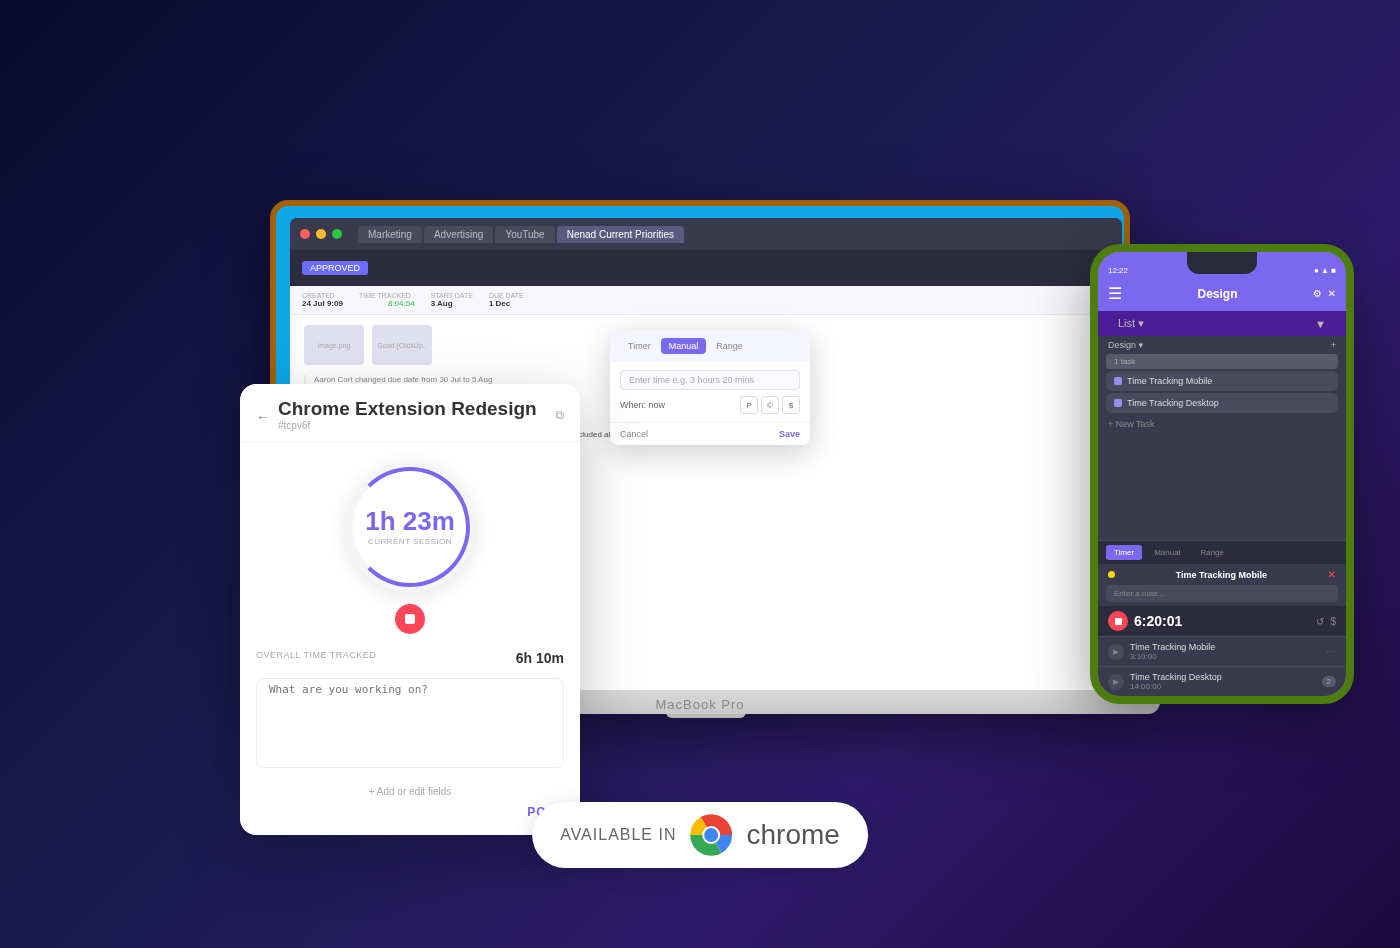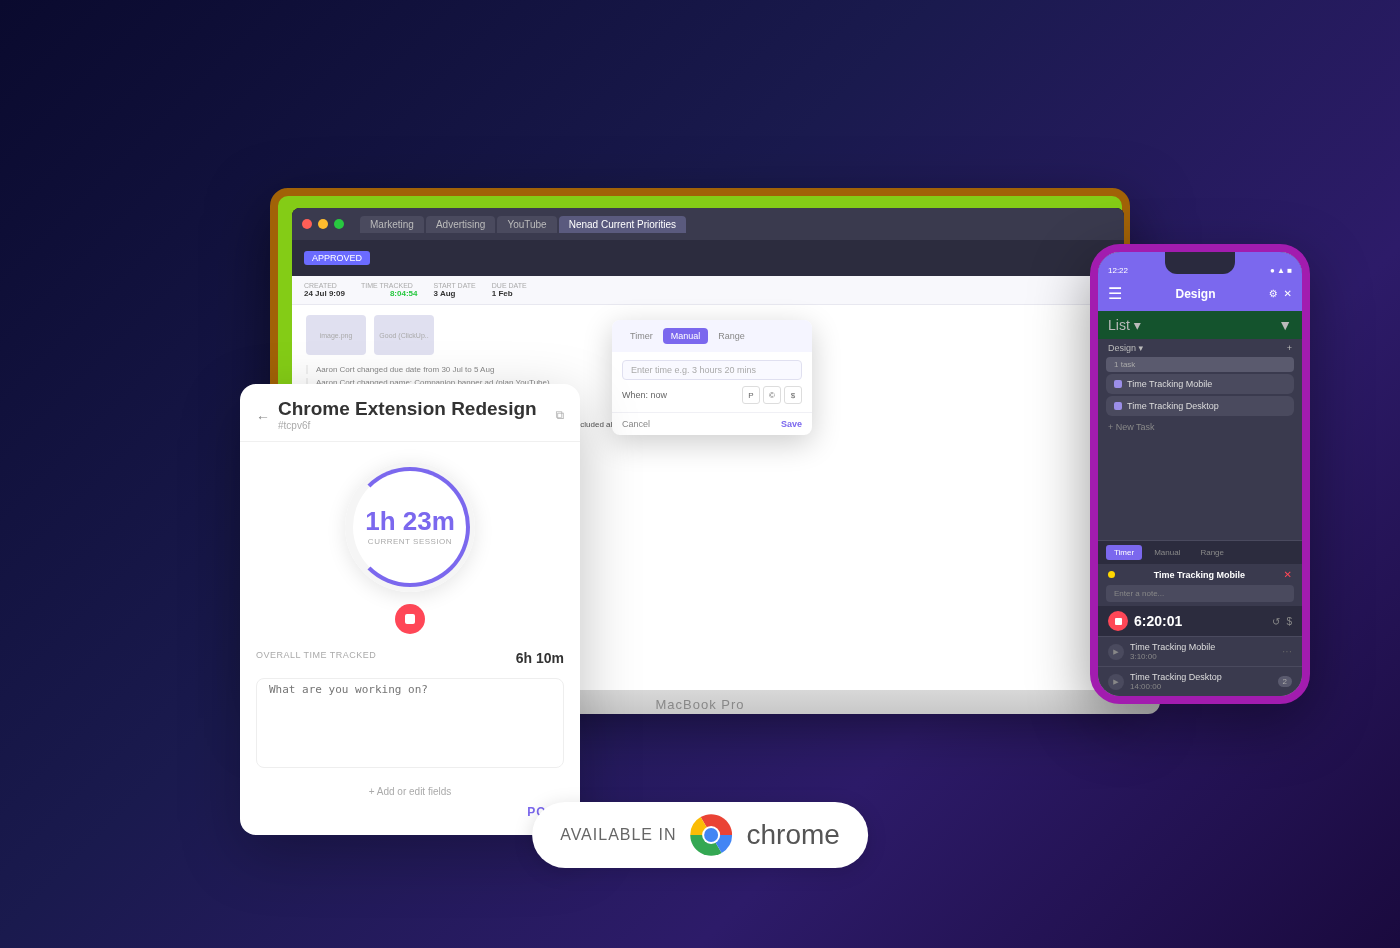--- a/index.html
+++ b/index.html
@@ -18,27 +18,27 @@
 
     
     .laptop-container {
       position: relative;
       width: 860px;
       height: 560px;
       margin-top: -20px;
     }
     .laptop-body {
       position: absolute;
-      top: 4px; left: 0;
+      top: 16px; left: 0;
       width: 860px;
       height: 510px;
-      background: #84cc16;
+      background: #0ea5e9;
       border-radius: 18px 18px 0 0;
       box-shadow: 0 20px 60px rgba(0,0,0,0.5);
-      border: 8px solid #a16207;
+      border: 6px solid #a16207;
     }
     .laptop-screen-bezel {
       position: absolute;
       top: 12px; left: 14px;
       width: 832px;
       height: 488px;
       background: #1a1a2e;
       border-radius: 8px;
       overflow: hidden;
     }
@@ -160,21 +160,21 @@
     }
     .task-meta {
       display: flex;
       gap: 16px;
       font-size: 8px;
       color: #888;
     }
     .task-meta-item { display: flex; flex-direction: column; }
     .task-meta-label { font-size: 7px; color: #aaa; text-transform: uppercase; }
     .task-meta-value { font-weight: 600; color: #333; }
-    .time-tracked { color: #28c840; font-weight: 700; padding-left: 29px; }
+    .time-tracked { color: #28c840; font-weight: 400; padding-left: 29px; }
 
     .task-body {
       flex: 1;
       display: flex;
       overflow: hidden;
     }
     .task-main {
       flex: 1;
       padding: 10px 14px;
       font-size: 9px;
@@ -419,26 +419,26 @@
     
     .phone-container {
       position: absolute;
       top: 60px;
       right: -180px;
       width: 220px;
       height: 460px;
       z-index: 15;
     }
     .phone-body {
-      width: 220px;
+      width: 264px;
       height: 460px;
       background: #f0f0f5;
       border-radius: 30px;
       box-shadow: 0 20px 60px rgba(0,0,0,0.4);
-      border: 8px solid #a21caf;
+      border: 8px solid #4d7c0f;
       overflow: hidden;
       position: relative;
     }
     .phone-notch {
       position: absolute;
       top: 0; left: 50%;
       transform: translateX(-50%);
       width: 70px; height: 22px;
       background: #2a2a3e;
       border-radius: 0 0 12px 12px;
@@ -481,24 +481,24 @@
     }
     .phone-content {
       flex: 1;
       background: #3a3a4e;
       overflow: hidden;
     }
     .phone-list-header {
       display: flex;
       align-items: center;
       justify-content: space-between;
-      padding: 6px 10px;
-      font-size: 14px;
+      padding: 6px 20px;
+      font-size: 11px;
       color: #bbb;
-      background: #14532d;
+      background: #4c1d95;
     }
     .phone-group {
       padding: 4px 10px 2px;
       font-size: 9px;
       color: #bbb;
       display: flex;
       align-items: center;
       justify-content: space-between;
     }
     .phone-task-item {
@@ -700,21 +700,21 @@
                 <div class="task-meta-item">
                   <span class="task-meta-label">TIME TRACKED</span>
                   <span class="task-meta-value time-tracked">8:04:54</span>
                 </div>
                 <div class="task-meta-item">
                   <span class="task-meta-label">START DATE</span>
                   <span class="task-meta-value">3 Aug</span>
                 </div>
                 <div class="task-meta-item">
                   <span class="task-meta-label">DUE DATE</span>
-                  <span class="task-meta-value">1 Feb</span>
+                  <span class="task-meta-value">1 Dec</span>
                 </div>
               </div>
             </div>
 
             <div class="task-body">
               <div class="task-main">
 
                 <div style="display:flex;gap:8px;margin-bottom:10px;">
                   <div style="width:60px;height:40px;background:#e0e0f0;border-radius:4px;display:flex;align-items:center;justify-content:center;font-size:7px;color:#aaa;">image.png</div>
                   <div style="width:60px;height:40px;background:#e0e0f0;border-radius:4px;display:flex;align-items:center;justify-content:center;font-size:7px;color:#aaa;">Good (ClickUp..</div>

